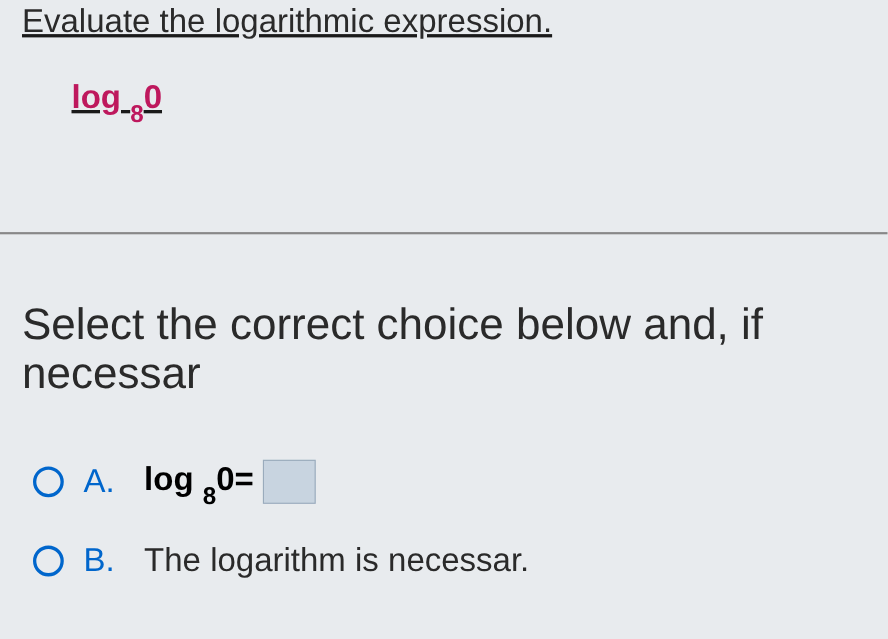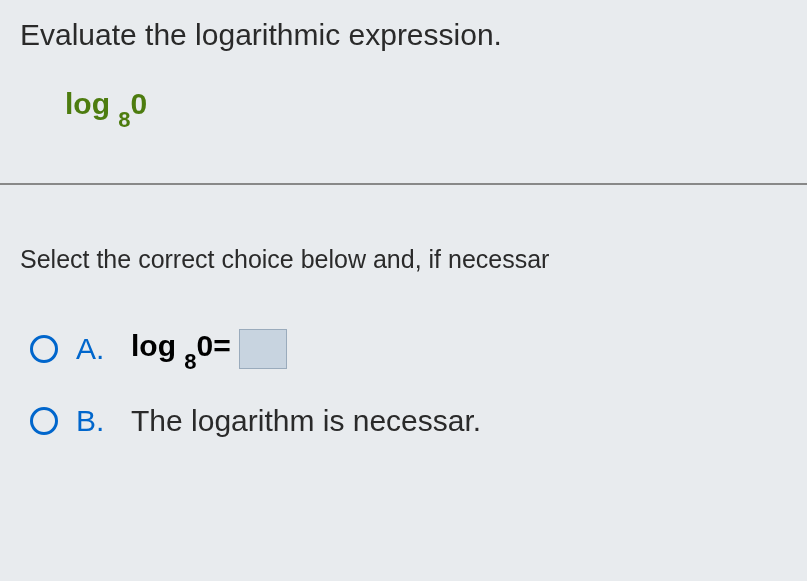--- a/index.html
+++ b/index.html
@@ -10,51 +10,52 @@
     body {
       width: 807px;
       height: 581px;
       background-color: #e8ebee;
       font-family: Arial, sans-serif;
       color: #1a1a1a;
       overflow: hidden;
       position: relative;
     }
     .question-section {
-      padding: 18px 20px 40px 20px;
+      padding: 3px 20px 40px 20px;
+      text-decoration: underline;
     }
     .instruction {
       font-size: 30px;
       color: #2a2a2a;
       margin-bottom: 35px;
       font-weight: normal;
     }
     .expression {
       font-size: 30px;
       font-weight: bold;
-      color: #4d7c0f;
+      color: #be185d;
       margin-left: 45px;
-      margin-bottom: 16px;
+      margin-bottom: 60px;
     }
     .log-base {
       font-size: 22px;
       vertical-align: sub;
       position: relative;
       top: 6px;
     }
     .divider {
       border: none;
       border-top: 2px solid #888;
       margin: 0;
     }
     .answer-section {
       padding: 60px 20px 20px 20px;
     }
     .select-text {
-      font-size: 25px;
+      font-size: 40px;
       color: #2a2a2a;
       margin-bottom: 55px;
       font-weight: normal;
     }
     .choice-row {
       display: flex;
       align-items: center;
       margin-bottom: 35px;
       margin-left: 10px;
     }

